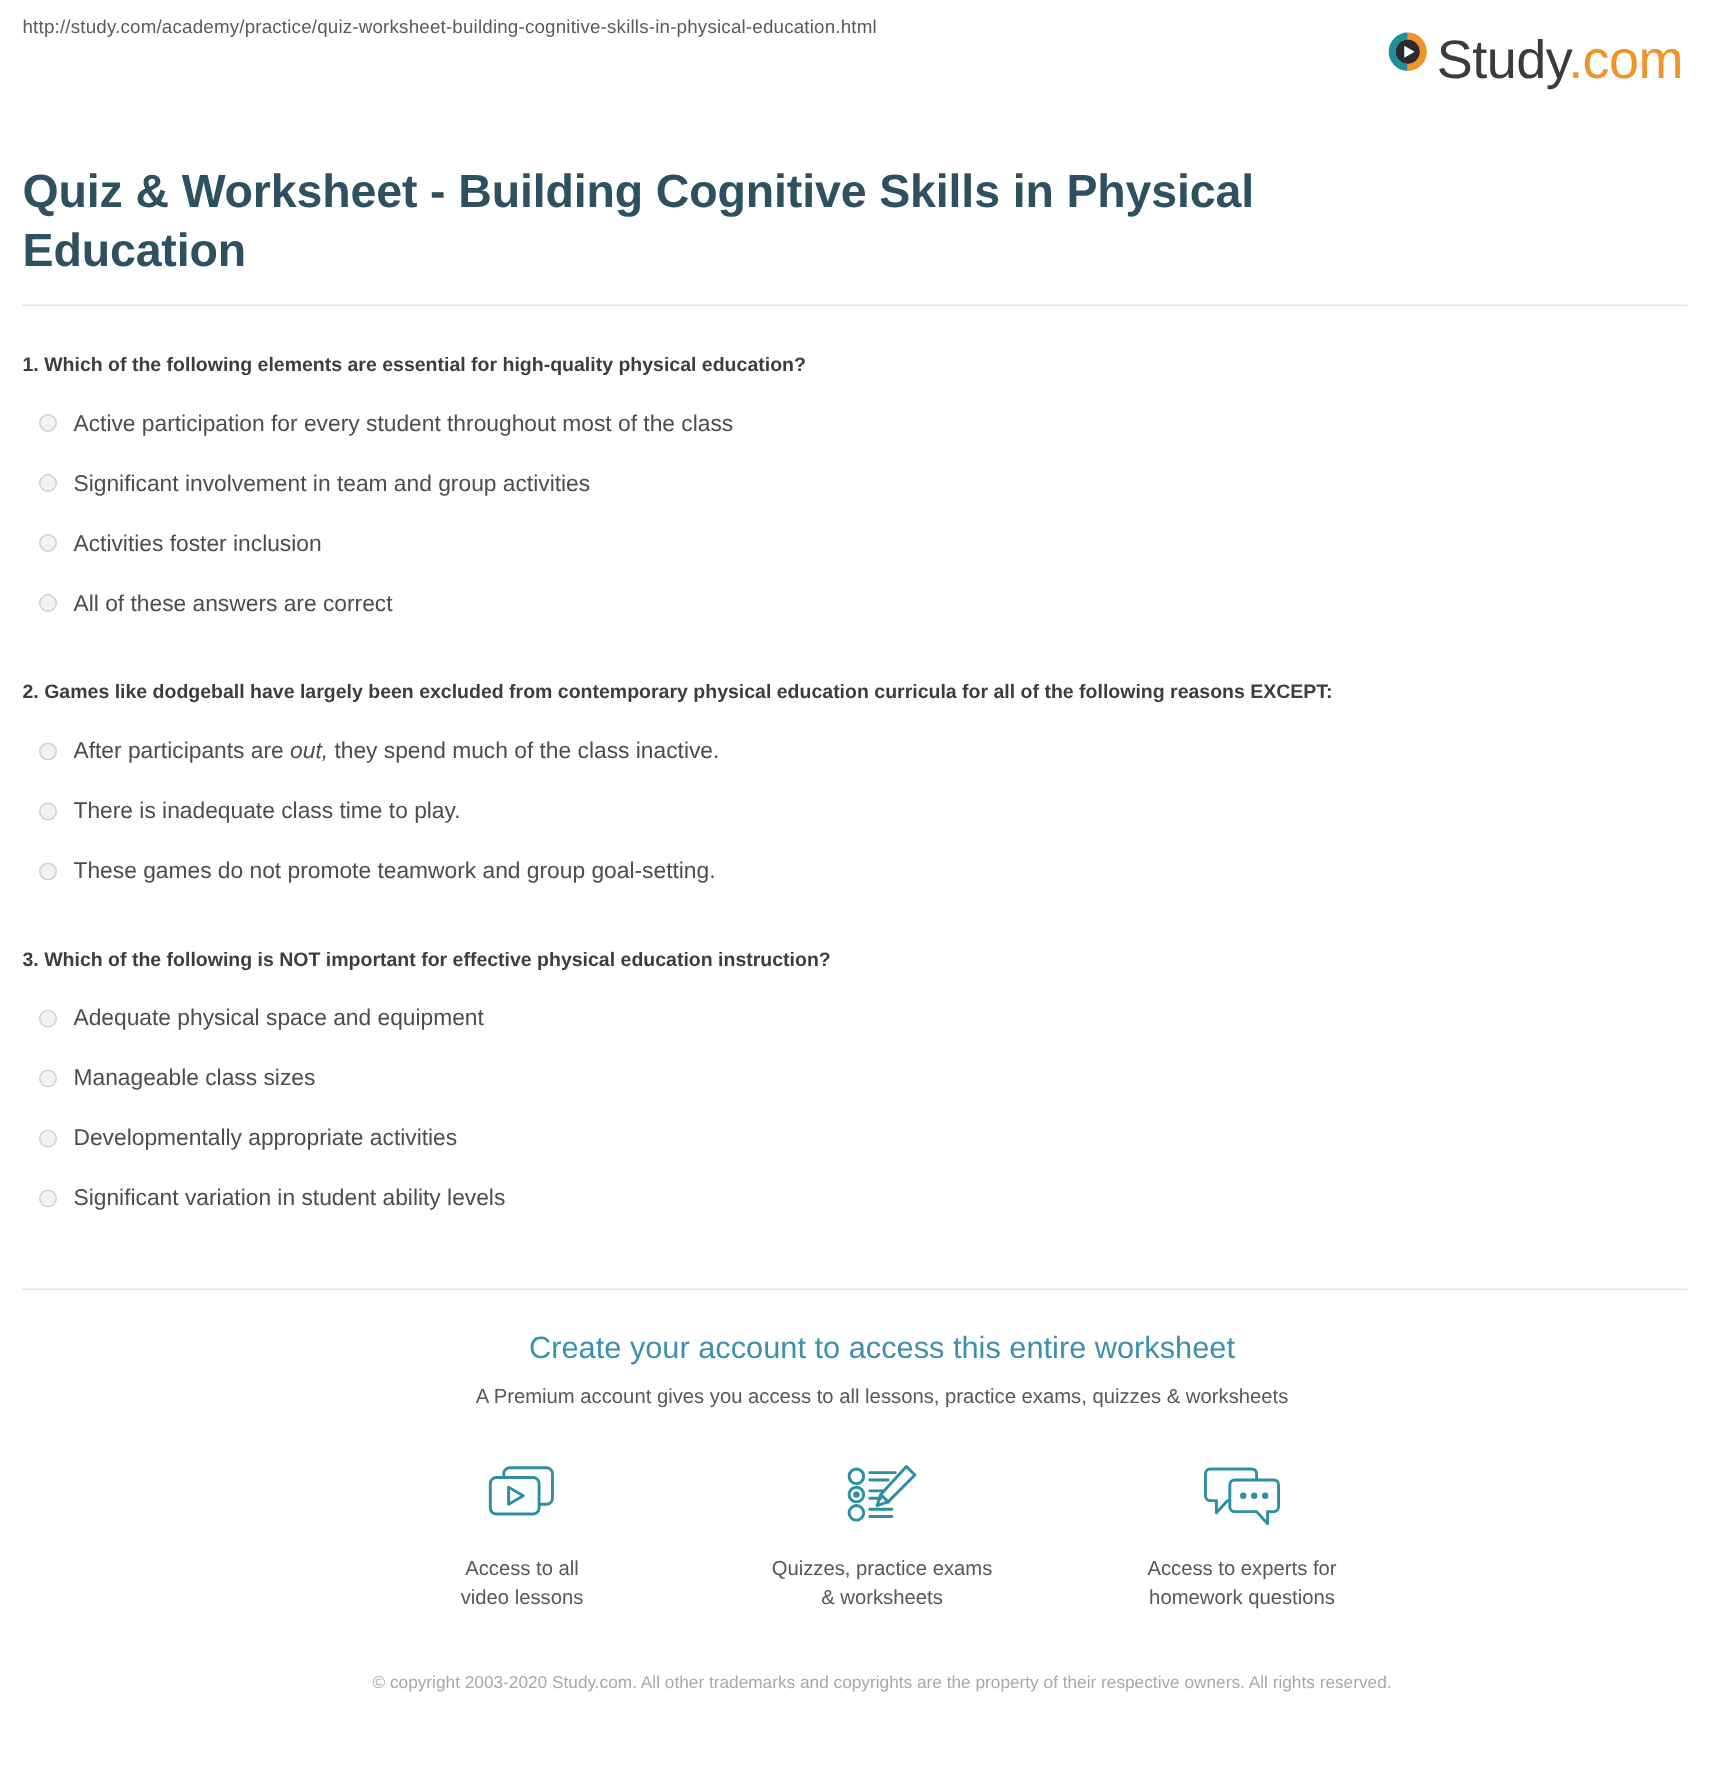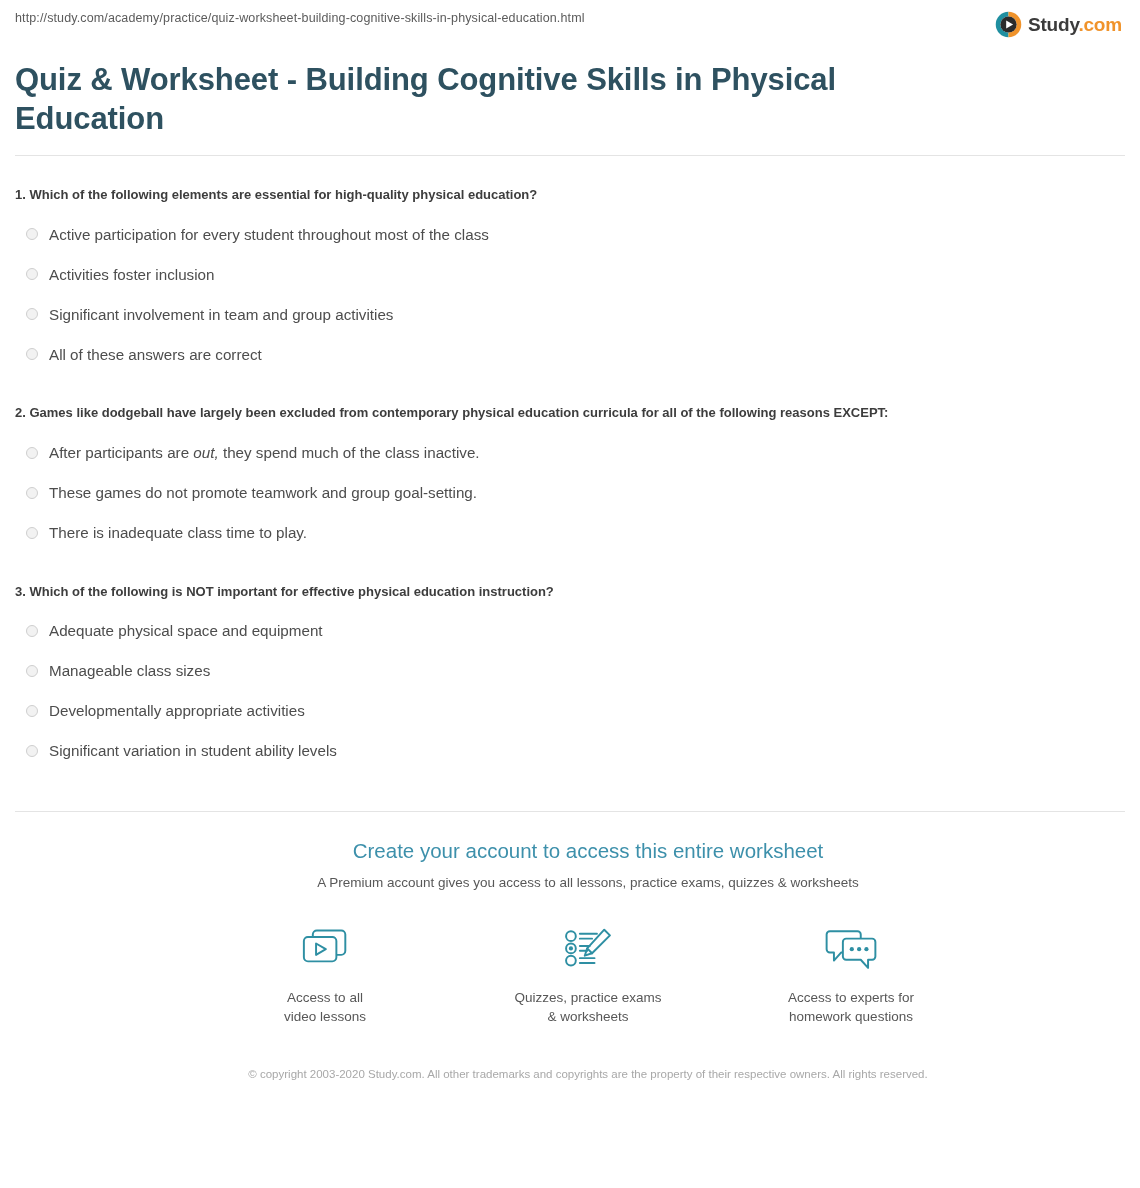--- a/index.html
+++ b/index.html
@@ -42,31 +42,33 @@
     display: flex;
     align-items: center;
     gap: 5px;
   }
   .brand-mark {
     width: 29px;
     height: 29px;
     flex: 0 0 auto;
   }
   .brand-word {
-    font-size: 19px;
-    font-weight: 700;
+    font-size: 36px;
+    font-weight: 400;
     color: #3b3b3b;
     letter-spacing: -0.01em;
     line-height: 1;
+    margin-top: 12px;
   }
   .brand-word .dot { color: #f0932b; }
 
   
   .title-wrap {
     padding: 6px 32px 0 15px;
+    margin-top: 48px;
   }
   .page-title {
     margin: 0;
     font-size: 31px;
     line-height: 1.27;
     font-weight: 700;
     color: #2e5160;
     max-width: 830px;
     letter-spacing: -0.003em;
   }
@@ -133,21 +135,21 @@
   }
   .cta-sub {
     margin: 9px 0 0 0;
     font-size: 13.5px;
     color: #585858;
     line-height: 1.4;
   }
   .features {
     display: flex;
     justify-content: center;
-    gap: 103px;
+    gap: 80px;
     margin-top: 33px;
   }
   .feature {
     width: 160px;
     display: flex;
     flex-direction: column;
     align-items: center;
   }
   .feature-icon {
     width: 52px;
@@ -199,47 +201,47 @@
 
     <div class="question-block">
       <p class="question-text">1. Which of the following elements are essential for high-quality physical education?</p>
       <ul class="answers">
         <li class="answer-row">
           <span class="radio"></span>
           <span class="answer-text">Active participation for every student throughout most of the class</span>
         </li>
         <li class="answer-row">
           <span class="radio"></span>
+          <span class="answer-text">Significant involvement in team and group activities</span>
+        </li>
+        <li class="answer-row">
+          <span class="radio"></span>
           <span class="answer-text">Activities foster inclusion</span>
-        </li>
-        <li class="answer-row">
-          <span class="radio"></span>
-          <span class="answer-text">Significant involvement in team and group activities</span>
         </li>
         <li class="answer-row">
           <span class="radio"></span>
           <span class="answer-text">All of these answers are correct</span>
         </li>
       </ul>
     </div>
 
     <div class="question-block">
       <p class="question-text">2. Games like dodgeball have largely been excluded from contemporary physical education curricula for all of the following reasons EXCEPT:</p>
       <ul class="answers">
         <li class="answer-row">
           <span class="radio"></span>
           <span class="answer-text">After participants are <i>out,</i> they spend much of the class inactive.</span>
         </li>
         <li class="answer-row">
           <span class="radio"></span>
+          <span class="answer-text">There is inadequate class time to play.</span>
+        </li>
+        <li class="answer-row">
+          <span class="radio"></span>
           <span class="answer-text">These games do not promote teamwork and group goal-setting.</span>
-        </li>
-        <li class="answer-row">
-          <span class="radio"></span>
-          <span class="answer-text">There is inadequate class time to play.</span>
         </li>
       </ul>
     </div>
 
     <div class="question-block">
       <p class="question-text">3. Which of the following is NOT important for effective physical education instruction?</p>
       <ul class="answers">
         <li class="answer-row">
           <span class="radio"></span>
           <span class="answer-text">Adequate physical space and equipment</span>

